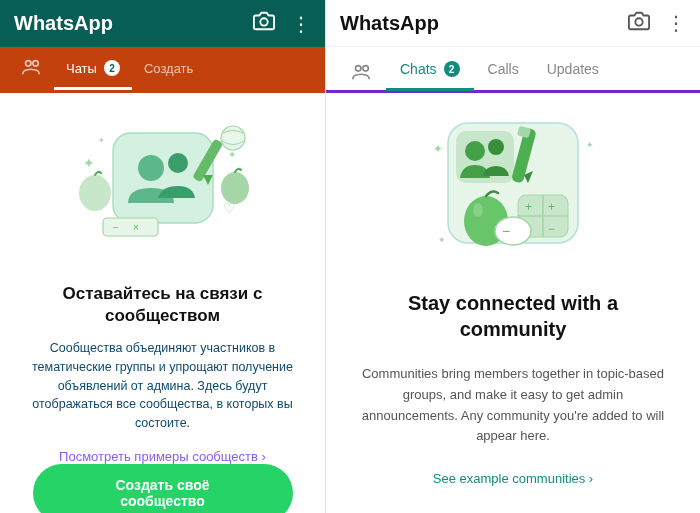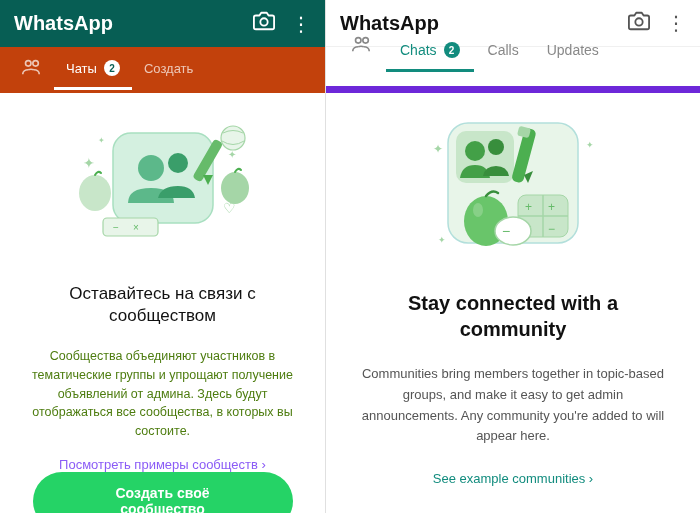--- a/index.html
+++ b/index.html
@@ -108,29 +108,29 @@
 
     .illustration {
       width: 180px;
       height: 150px;
       margin-bottom: 20px;
       position: relative;
     }
 
     .left-main-text {
       font-size: 17px;
-      font-weight: normal;
+      font-weight: bold;
       color: #111;
-      margin-bottom: 20px;
+      margin-bottom: 12px;
       line-height: 1.3;
     }
 
     .left-sub-text {
       font-size: 12.5px;
-      color: #4d7c0f;
+      color: #0c4a6e;
       line-height: 1.5;
       margin-bottom: 16px;
     }
 
     .left-link {
       font-size: 13px;
       color: #8b5cf6;
       cursor: pointer;
     }
 
@@ -175,24 +175,24 @@
 
     .right-header-icons {
       display: flex;
       gap: 16px;
       align-items: center;
       color: #555;
     }
 
     .right-tabs {
       display: flex;
-      align-items: flex-end;
+      align-items: flex-start;
       padding: 0 0 14px 10px;
       height: 46px;
-      border-bottom: 7px solid #6d28d9;
+      border-bottom: 3px solid #6d28d9;
     }
 
     .right-tab {
       color: #888;
       font-size: 14px;
       font-weight: 500;
       padding: 14px 14px;
       cursor: pointer;
       position: relative;
       display: flex;

